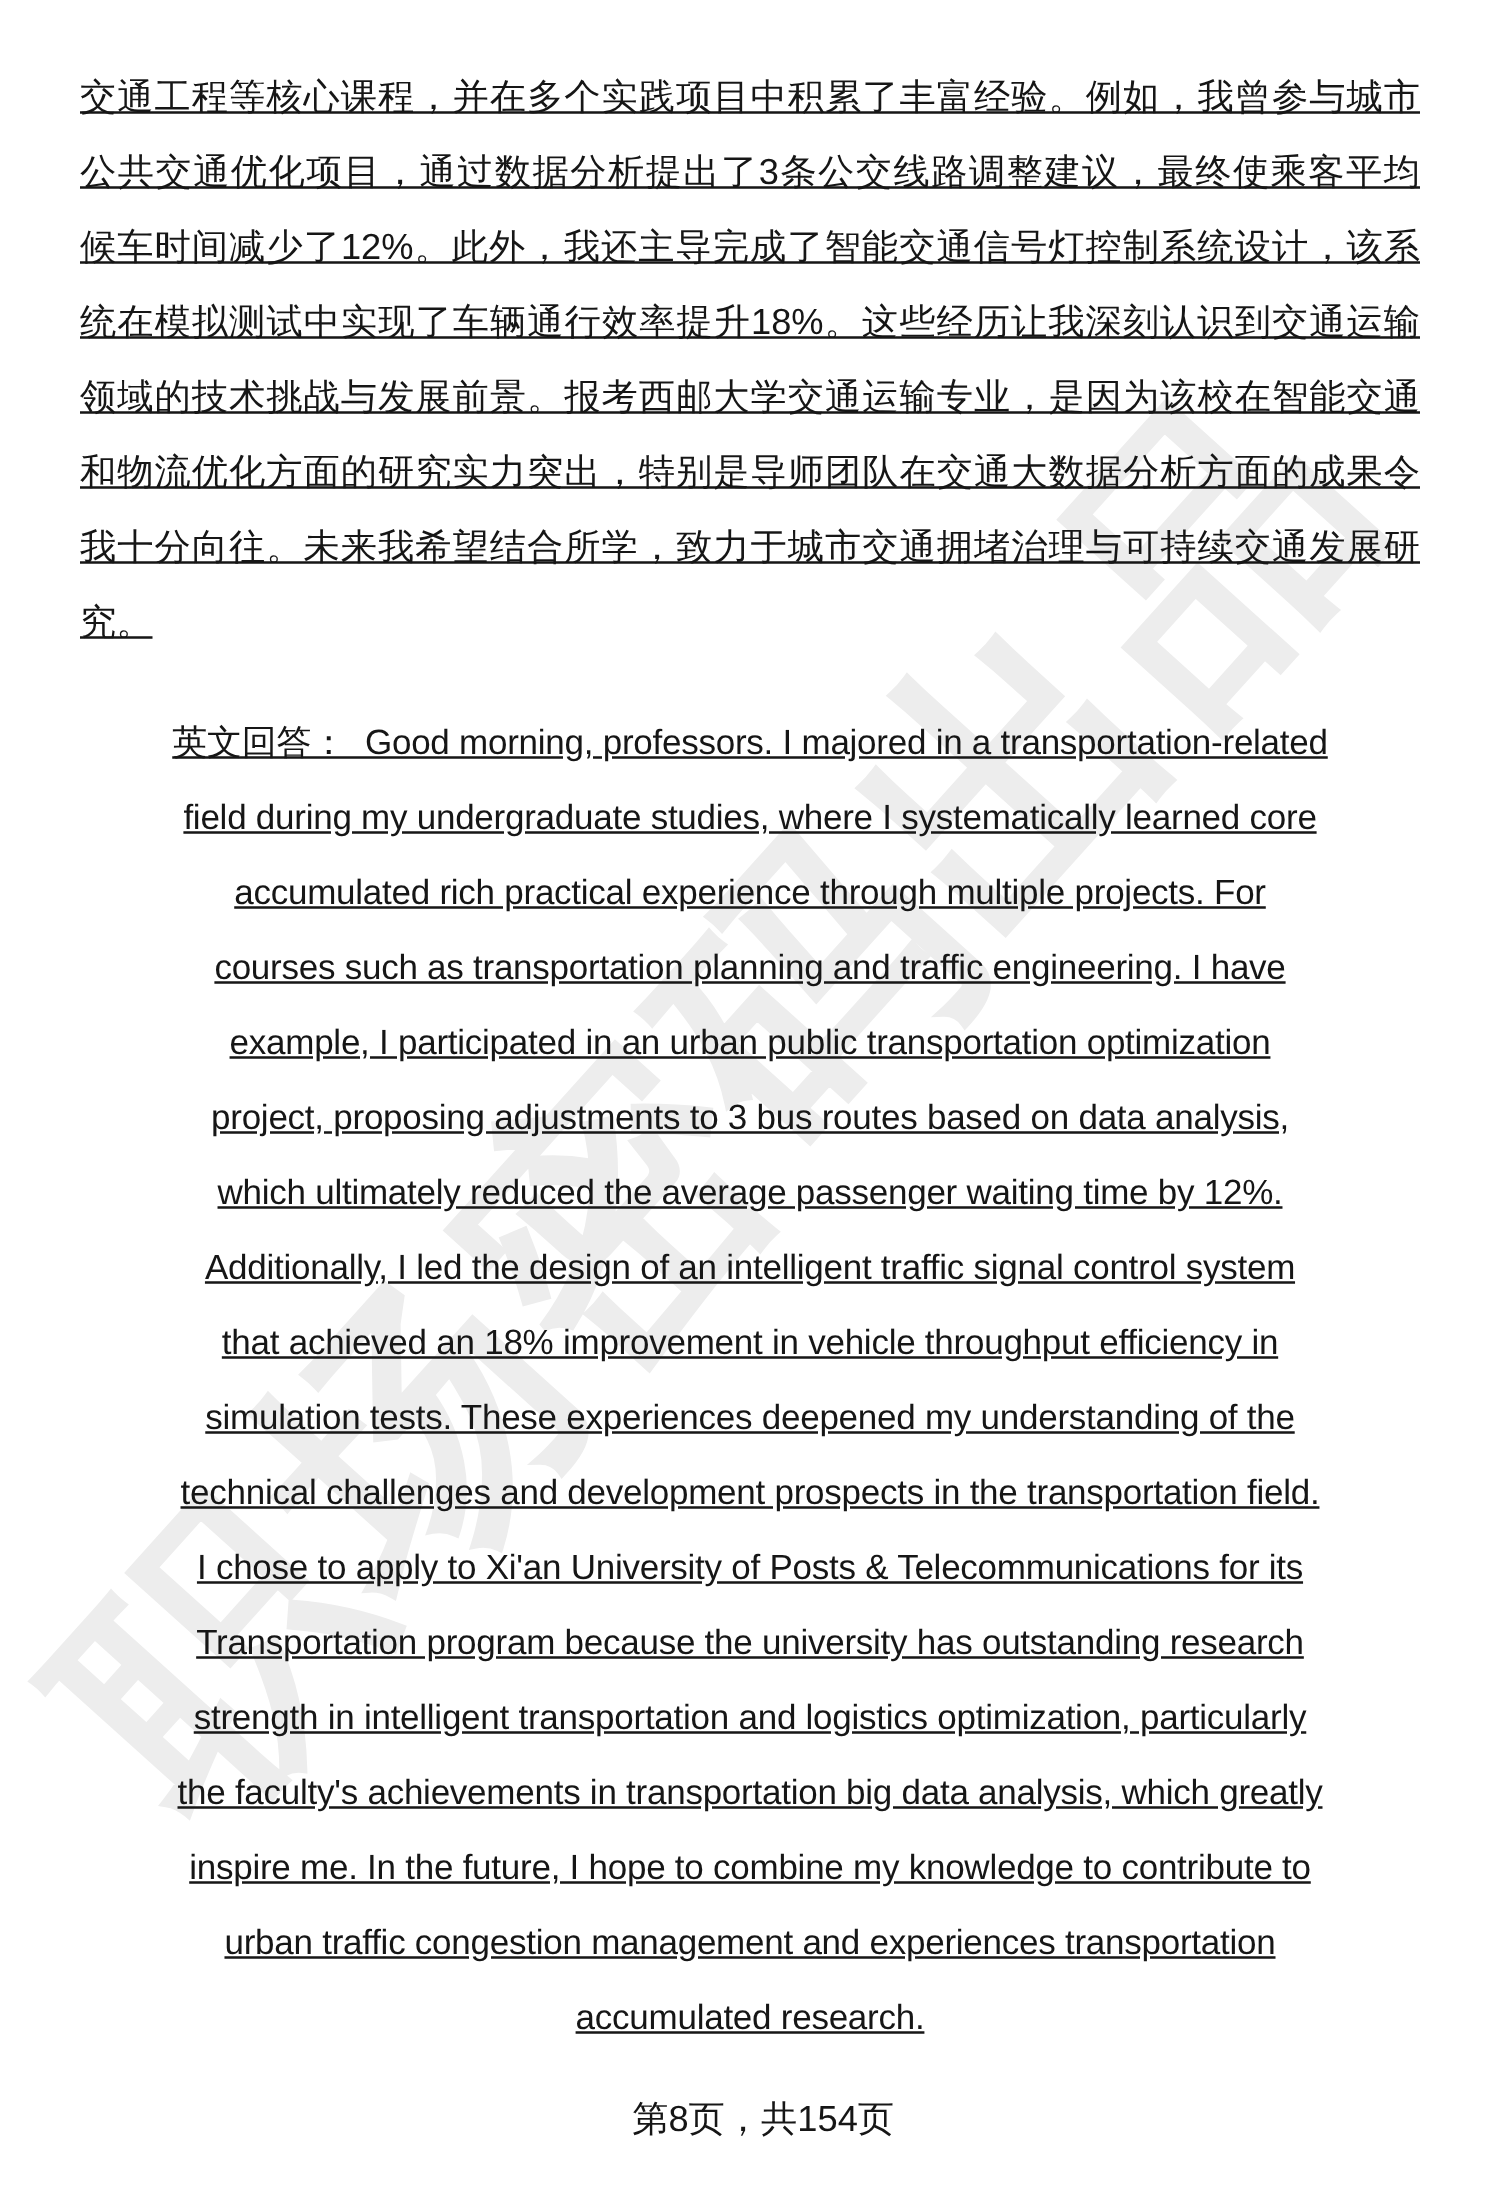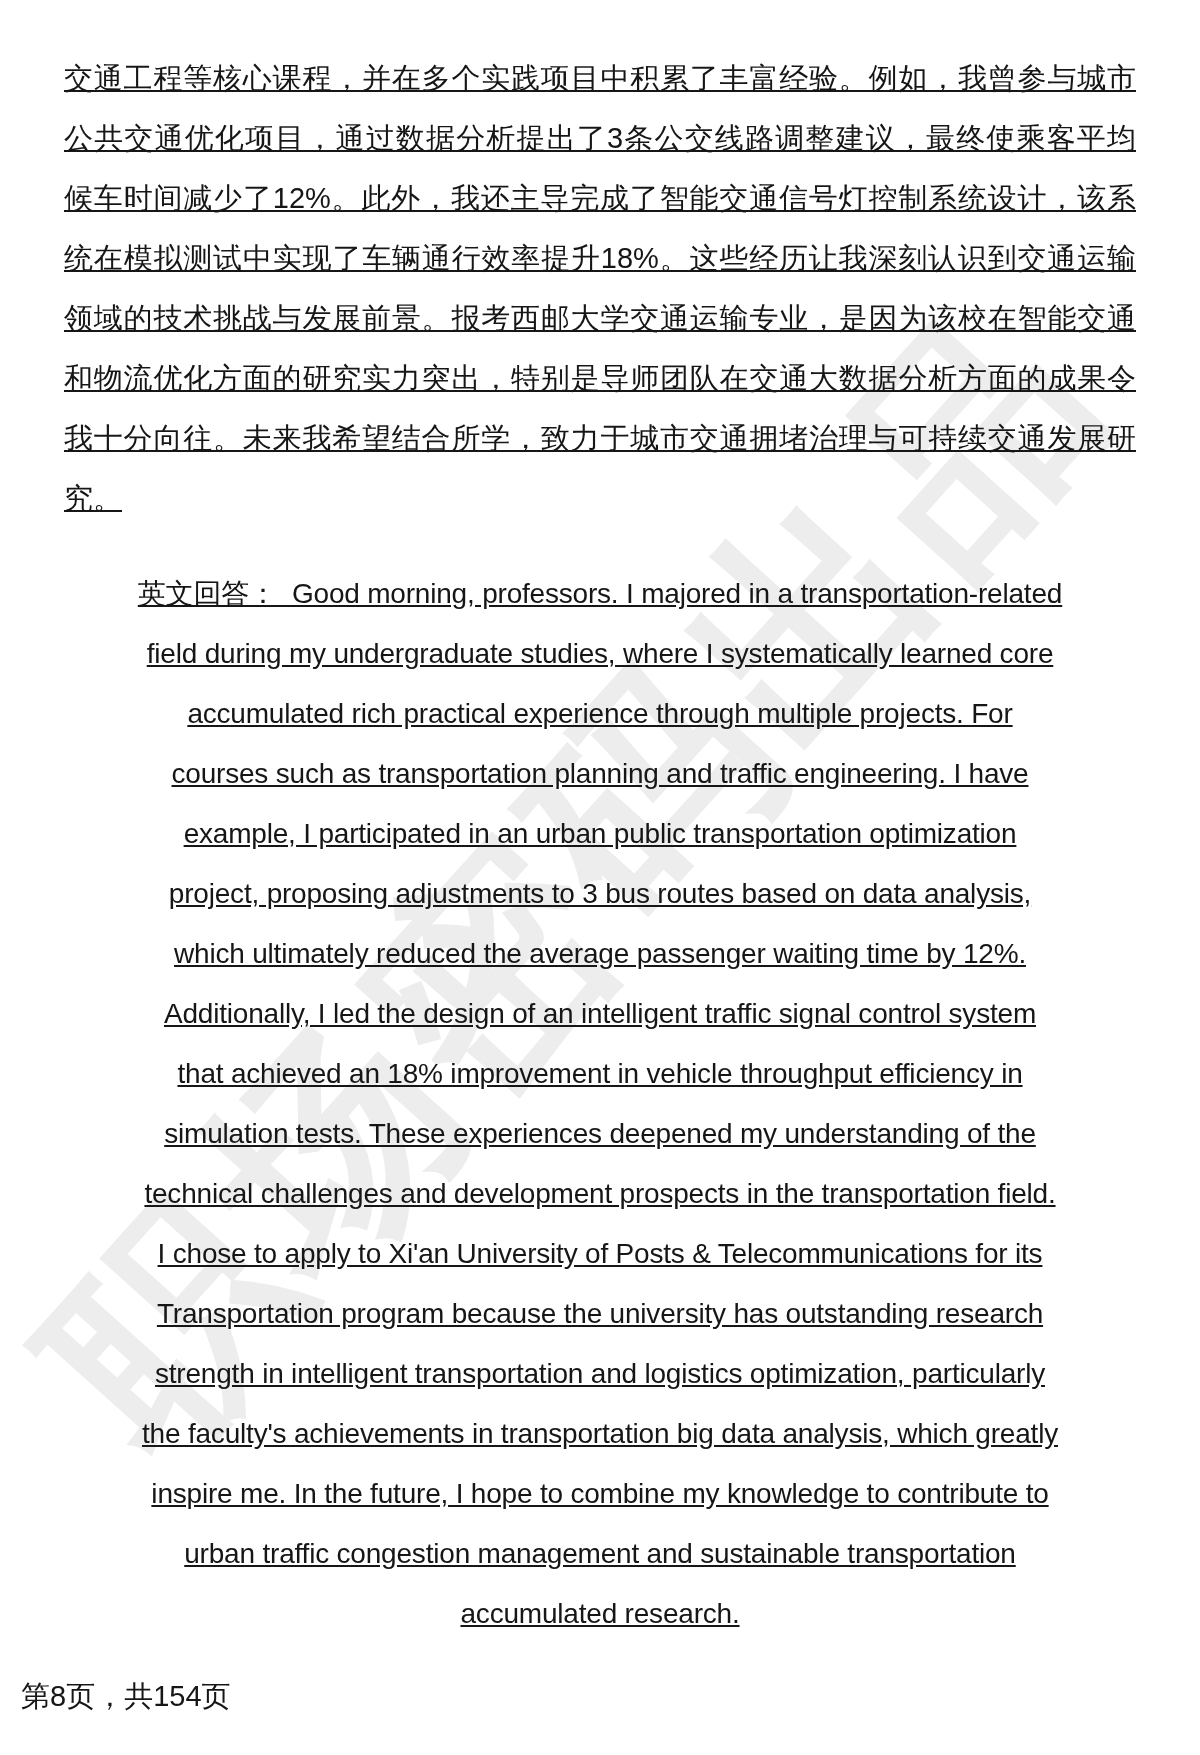--- a/index.html
+++ b/index.html
@@ -59,20 +59,21 @@
   }
   .para-en .line {
     white-space: pre;
     text-align: center;
   }
   .footer {
     position: absolute;
     left: 0;
     right: 0;
     top: 1676px;
+    text-align: center;
     font-size: 29px;
     line-height: 40px;
     z-index: 1;
     color: #161616;
     padding-left: 21px;
   }
 </style>
 </head>
 <body>
 
@@ -103,21 +104,21 @@
         <div class="line">which ultimately reduced the average passenger waiting time by 12%.</div>
         <div class="line">Additionally, I led the design of an intelligent traffic signal control system</div>
         <div class="line">that achieved an 18% improvement in vehicle throughput efficiency in</div>
         <div class="line">simulation tests. These experiences deepened my understanding of the</div>
         <div class="line">technical challenges and development prospects in the transportation field.</div>
         <div class="line">I chose to apply to Xi'an University of Posts &amp; Telecommunications for its</div>
         <div class="line">Transportation program because the university has outstanding research</div>
         <div class="line">strength in intelligent transportation and logistics optimization, particularly</div>
         <div class="line">the faculty's achievements in transportation big data analysis, which greatly</div>
         <div class="line">inspire me. In the future, I hope to combine my knowledge to contribute to</div>
-        <div class="line">urban traffic congestion management and sustainable transportation</div>
+        <div class="line">urban traffic congestion management and experiences transportation</div>
         <div class="line">accumulated research.</div>
       </div>
 
   </div>
 
   <div class="footer">
     <span>第8页，共154页</span>
   </div>
 
 </div>

